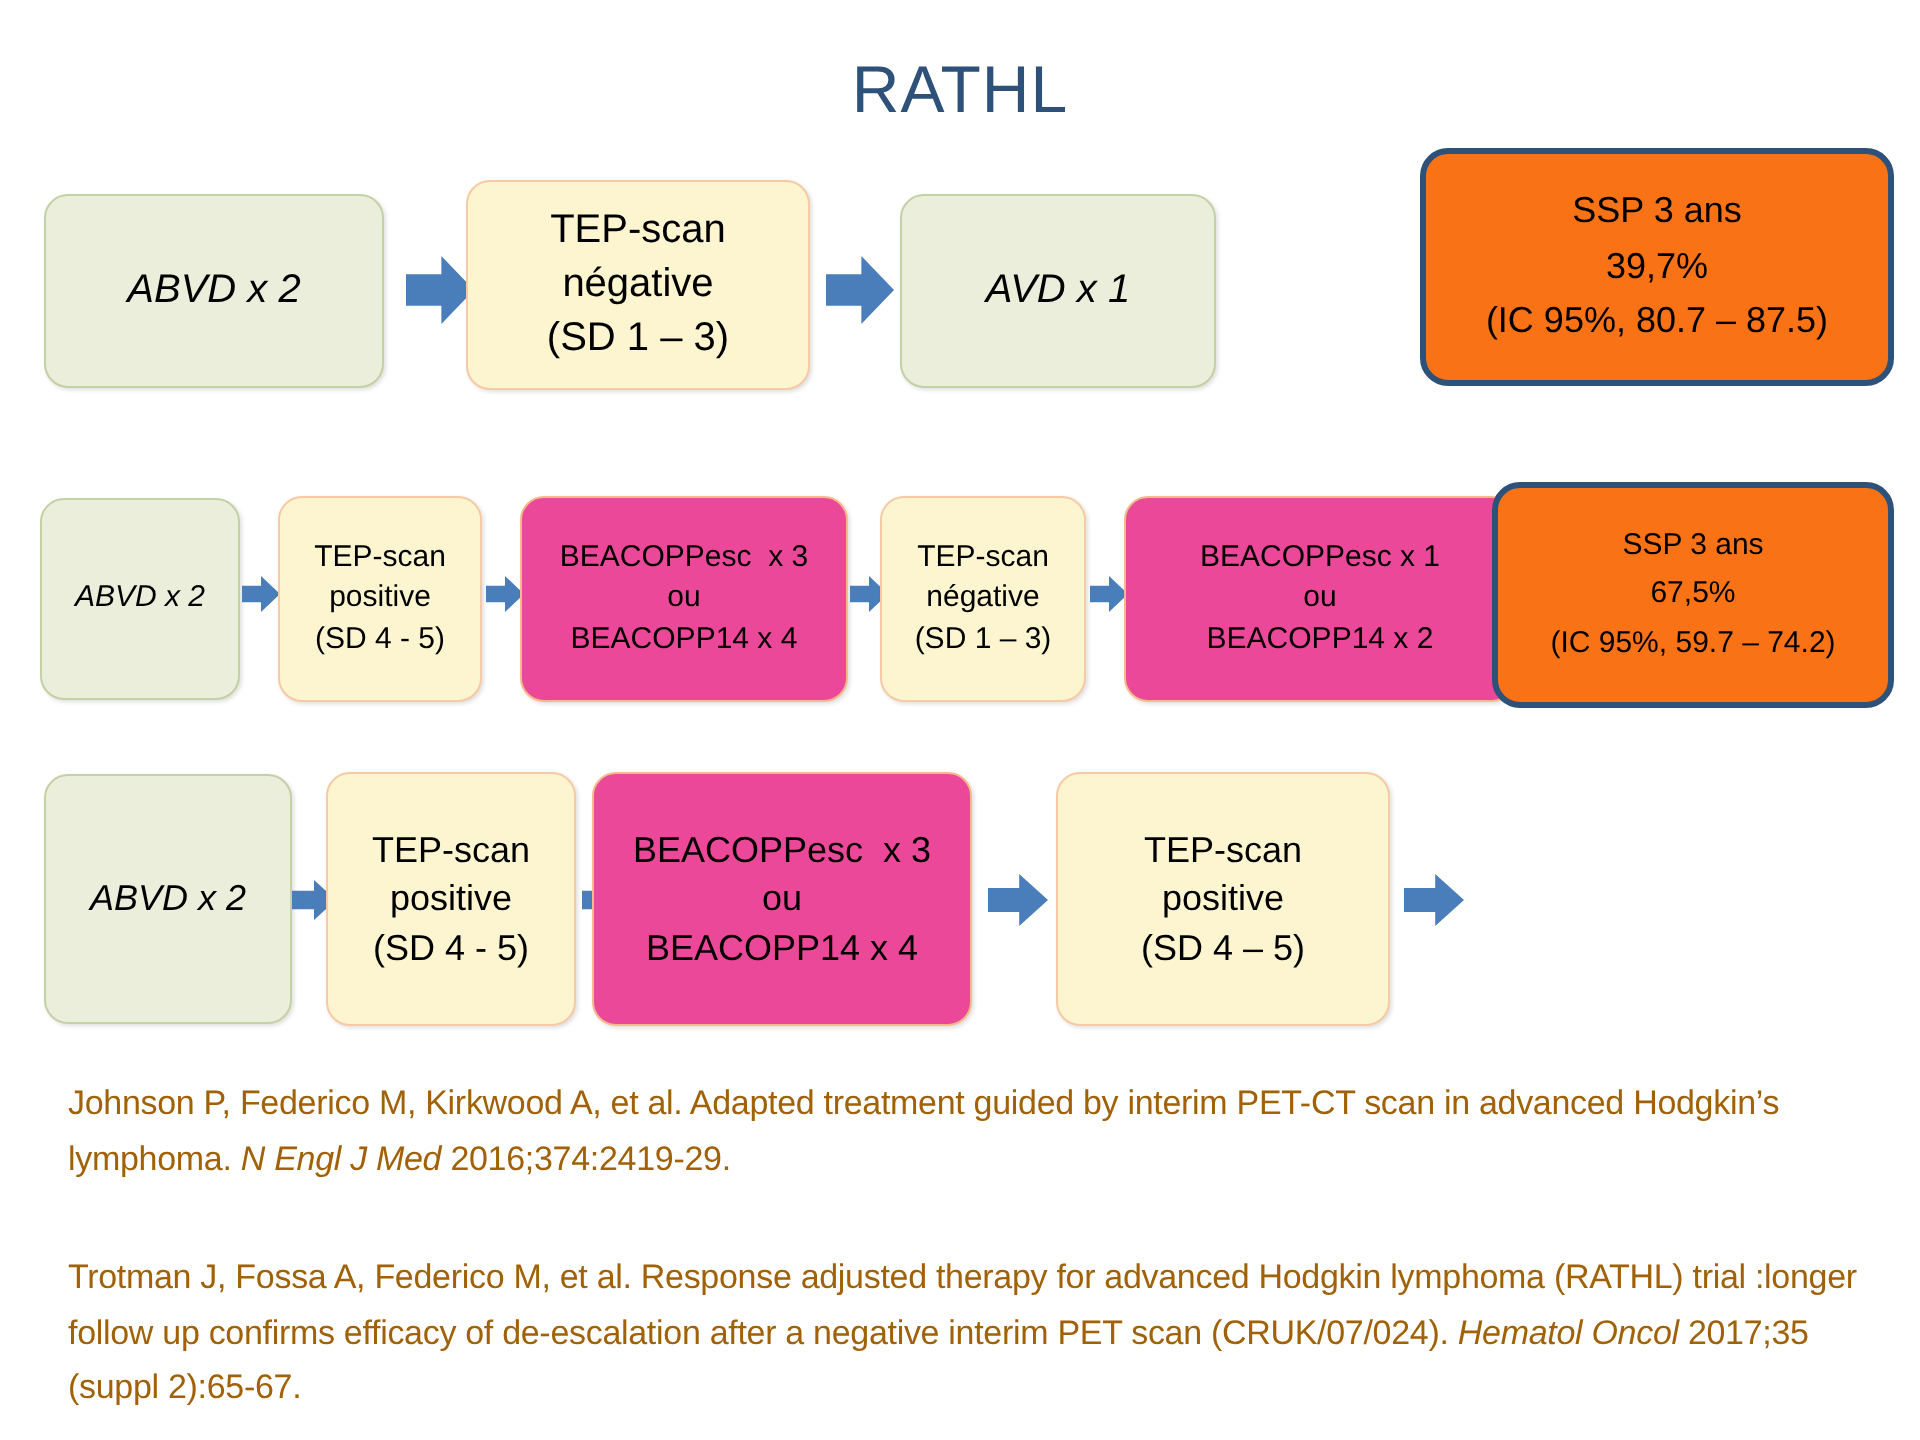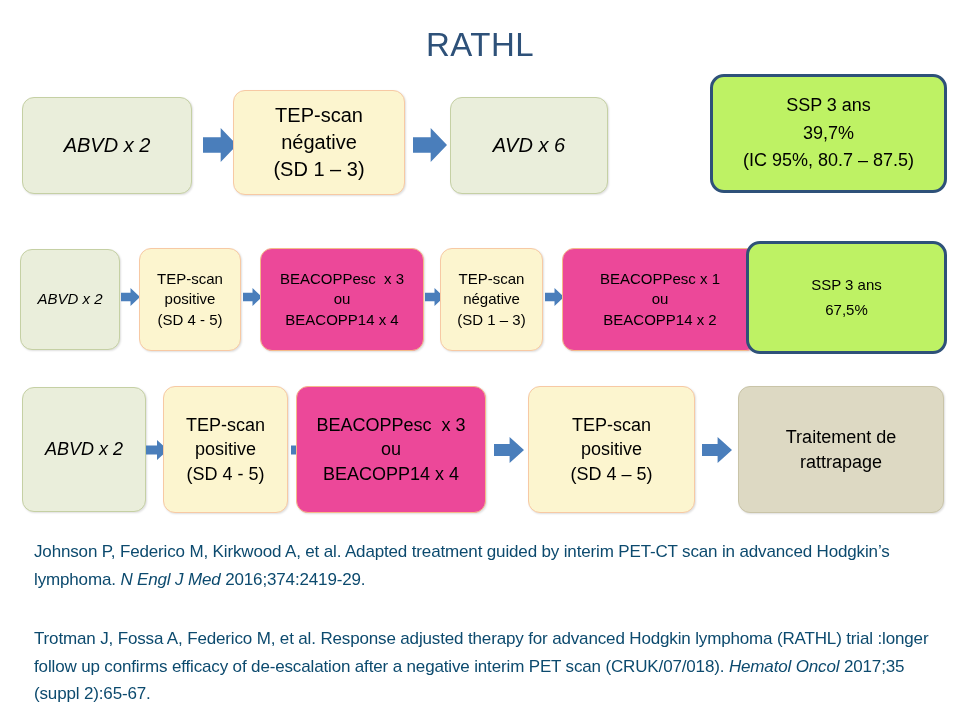--- a/index.html
+++ b/index.html
@@ -53,21 +53,21 @@
     background:#ec4899;
     border:1px solid #f5b98a;
     box-shadow:1px 1px 2px rgba(0,0,0,.13);
   }
   .khaki{
     background:#ddd9c3;
     border:1px solid #c9c4a8;
     box-shadow:1px 1px 2px rgba(0,0,0,.13);
   }
   .result{
-    background:#bef264;
+    background:#f97316;
     border:3px solid #2e5179;
     border-radius:14px;
   }
 
   
   .arrow{
     position:absolute;
     background:#4a7ebb;
   }
   .arrow.big{
@@ -75,21 +75,21 @@
   }
   .arrow.small{
     clip-path:polygon(0% 27%, 50% 27%, 50% 0%, 100% 50%, 50% 100%, 50% 73%, 0% 73%);
   }
 
   
   .cite{
     position:absolute;
     font-size:17px;
     line-height:1.62;
-    color:#0c4a6e;
+    color:#a16207;
     letter-spacing:-.15px;
   }
   .cite i{font-style:italic;}
 </style>
 </head>
 <body>
 
 <div id="slide">
 
   <div id="title">RATHL</div>
@@ -102,21 +102,21 @@
 
   <div class="box yellow" style="left:233px;top:90px;width:172px;height:105px;font-size:20px;">
     <span class="ln">TEP-scan</span>
     <span class="ln">négative</span>
     <span class="ln">(SD 1 – 3)</span>
   </div>
 
   <div class="arrow big" style="left:413px;top:128px;width:34px;height:34px;"></div>
 
   <div class="box green" style="left:450px;top:97px;width:158px;height:97px;font-size:20px;">
-    <span class="ln">AVD x 6</span>
+    <span class="ln">AVD x 1</span>
   </div>
 
   <div class="box result" style="left:710px;top:74px;width:237px;height:119px;font-size:18px;line-height:1.55;">
     <span class="ln">SSP 3 ans</span>
     <span class="ln">39,7%</span>
     <span class="ln">(IC 95%, 80.7 – 87.5)</span>
   </div>
 
   <div class="box green" style="left:20px;top:249px;width:100px;height:101px;font-size:15px;">
     <span class="ln">ABVD x 2</span>
@@ -150,20 +150,21 @@
 
   <div class="box orange" style="left:562px;top:248px;width:196px;height:103px;font-size:15px;">
     <span class="ln">BEACOPPesc x 1</span>
     <span class="ln">ou</span>
     <span class="ln">BEACOPP14 x 2</span>
   </div>
 
   <div class="box result" style="left:746px;top:241px;width:201px;height:113px;font-size:15px;line-height:1.62;">
     <span class="ln">SSP 3 ans</span>
     <span class="ln">67,5%</span>
+    <span class="ln">(IC 95%, 59.7 – 74.2)</span>
   </div>
 
   <div class="box green" style="left:22px;top:387px;width:124px;height:125px;font-size:18px;">
     <span class="ln">ABVD x 2</span>
   </div>
 
   <div class="arrow small" style="left:146px;top:440px;width:22px;height:20px;"></div>
 
   <div class="box yellow" style="left:163px;top:386px;width:125px;height:127px;font-size:18px;">
     <span class="ln">TEP-scan</span>
@@ -182,26 +183,22 @@
   <div class="arrow big" style="left:494px;top:437px;width:30px;height:26px;"></div>
 
   <div class="box yellow" style="left:528px;top:386px;width:167px;height:127px;font-size:18px;">
     <span class="ln">TEP-scan</span>
     <span class="ln">positive</span>
     <span class="ln">(SD 4 – 5)</span>
   </div>
 
   <div class="arrow big" style="left:702px;top:437px;width:30px;height:26px;"></div>
 
-  <div class="box khaki" style="left:738px;top:386px;width:206px;height:127px;font-size:18px;">
-    <span class="ln">Traitement de</span>
-    <span class="ln">rattrapage</span>
-  </div>
 
   <div class="cite" style="left:34px;top:538px;width:912px;">
     <span>Johnson P, Federico M, Kirkwood A, et al. Adapted treatment guided by interim PET-CT scan in advanced Hodgkin’s lymphoma. </span><i>N Engl J Med</i><span> 2016;374:2419-29.</span>
   </div>
 
   <div class="cite" style="left:34px;top:625px;width:912px;">
-    <span>Trotman J, Fossa A, Federico M, et al. Response adjusted therapy for advanced Hodgkin lymphoma (RATHL) trial :longer follow up confirms efficacy of de-escalation after a negative interim PET scan (CRUK/07/018).  </span><i>Hematol Oncol</i><span> 2017;35 (suppl 2):65-67.</span>
+    <span>Trotman J, Fossa A, Federico M, et al. Response adjusted therapy for advanced Hodgkin lymphoma (RATHL) trial :longer follow up confirms efficacy of de-escalation after a negative interim PET scan (CRUK/07/024).  </span><i>Hematol Oncol</i><span> 2017;35 (suppl 2):65-67.</span>
   </div>
 
 </div>
 
 </body></html>

